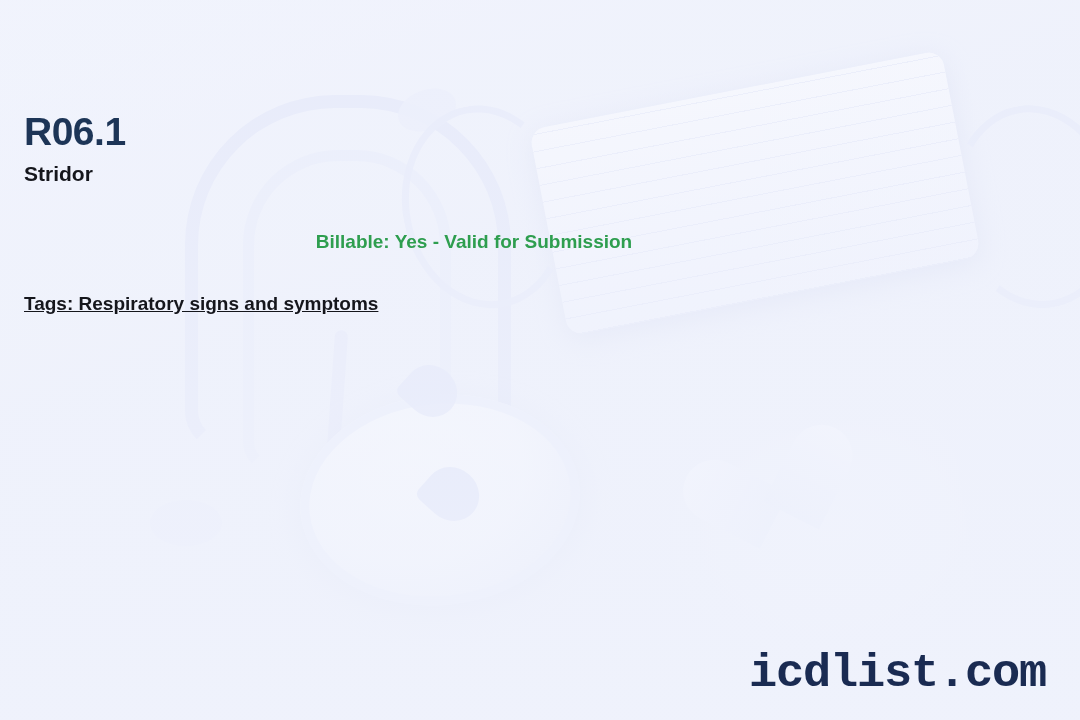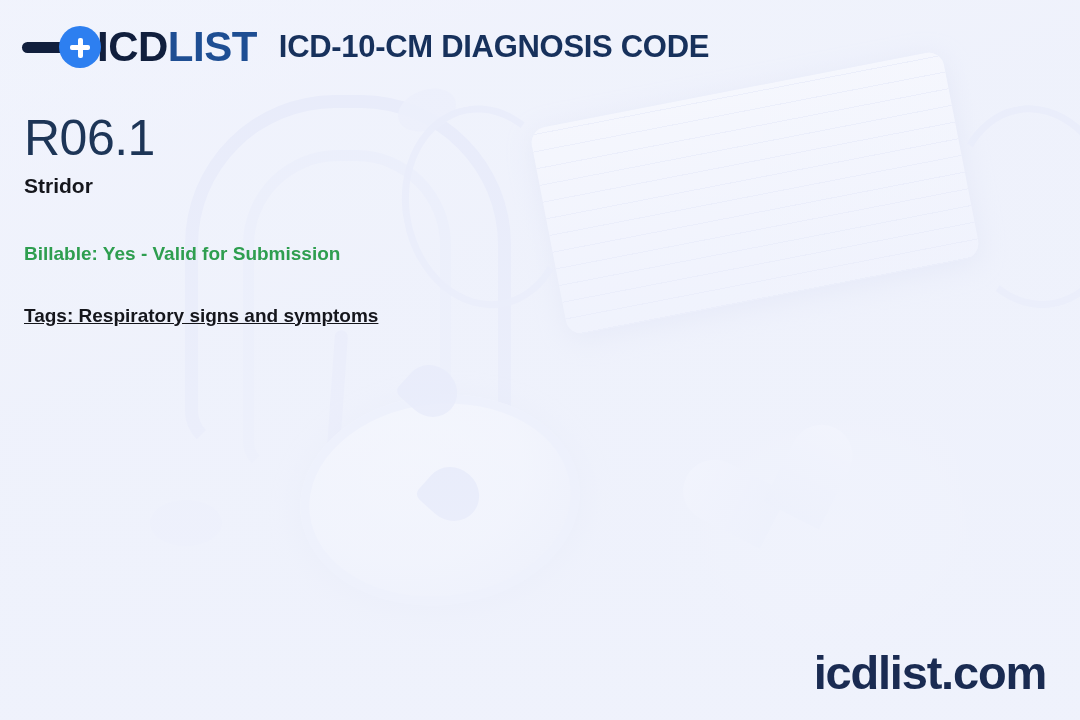--- a/index.html
+++ b/index.html
@@ -246,37 +246,38 @@
   }
 
   
   .content {
     position: absolute;
     left: 24px;
     top: 112px;
     width: 900px;
   }
   .code {
-    font-size: 50px;
-    font-weight: normal;
+    font-size: 39px;
+    font-weight: bold;
     color: #1d3557;
     line-height: 1.05;
     letter-spacing: -0.5px;
   }
   .description {
     margin-top: 9px;
     font-size: 21px;
     font-weight: bold;
     color: #15161c;
   }
   .billable {
     margin-top: 45px;
     font-size: 19px;
     font-weight: bold;
     color: #2e9e4f;
+    text-align: center;
   }
   .tags {
     margin-top: 40px;
     font-size: 19px;
     font-weight: bold;
     color: #15161c;
     text-decoration: underline;
   }
   .url {
     margin-top: 62px;
@@ -288,20 +289,21 @@
   
   .watermark {
     position: absolute;
     right: 34px;
     bottom: 20px;
     font-size: 47px;
     font-weight: bold;
     color: #17275180;
     color: #1a2b52;
     letter-spacing: -1.2px;
+    font-family: Liberation Mono, monospace;
   }
 </style>
 </head>
 <body>
 
 <div class="card">
 
   <div class="bg-photo">
     <div class="bg-tube"></div>
     <div class="bg-tube-2"></div>
@@ -310,28 +312,20 @@
     <div class="bg-earpiece-r"></div>
     <div class="bg-mask"></div>
     <div class="bg-disc"></div>
     <div class="bg-bud-a"></div>
     <div class="bg-bud-b"></div>
     <div class="bg-hand"></div>
     <div class="bg-heart"></div>
     <div class="bg-wash"></div>
   </div>
 
-  <div class="header">
-    <div class="logo">
-      <span class="logo-dash"></span>
-      <span class="logo-plus"></span>
-      <span class="logo-text"><span class="logo-icd">ICD</span><span class="logo-list">LIST</span></span>
-    </div>
-    <div class="header-title">ICD-10-CM DIAGNOSIS CODE</div>
-  </div>
 
   <div class="content">
     <div class="code">R06.1</div>
     <div class="description">Stridor</div>
     <div class="billable">Billable: Yes - Valid for Submission</div>
     <div class="tags">Tags: Respiratory signs and symptoms</div>
   </div>
 
   <div class="watermark">icdlist.com</div>
 

